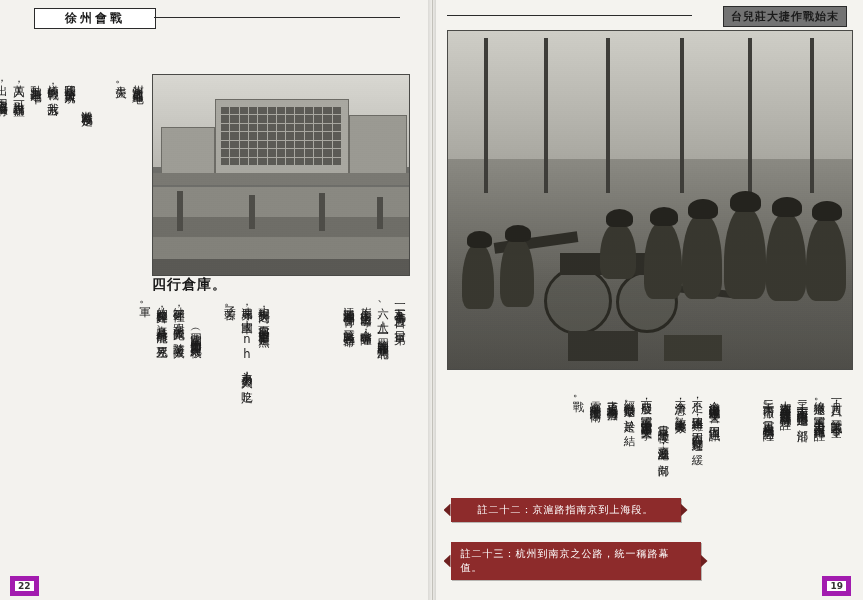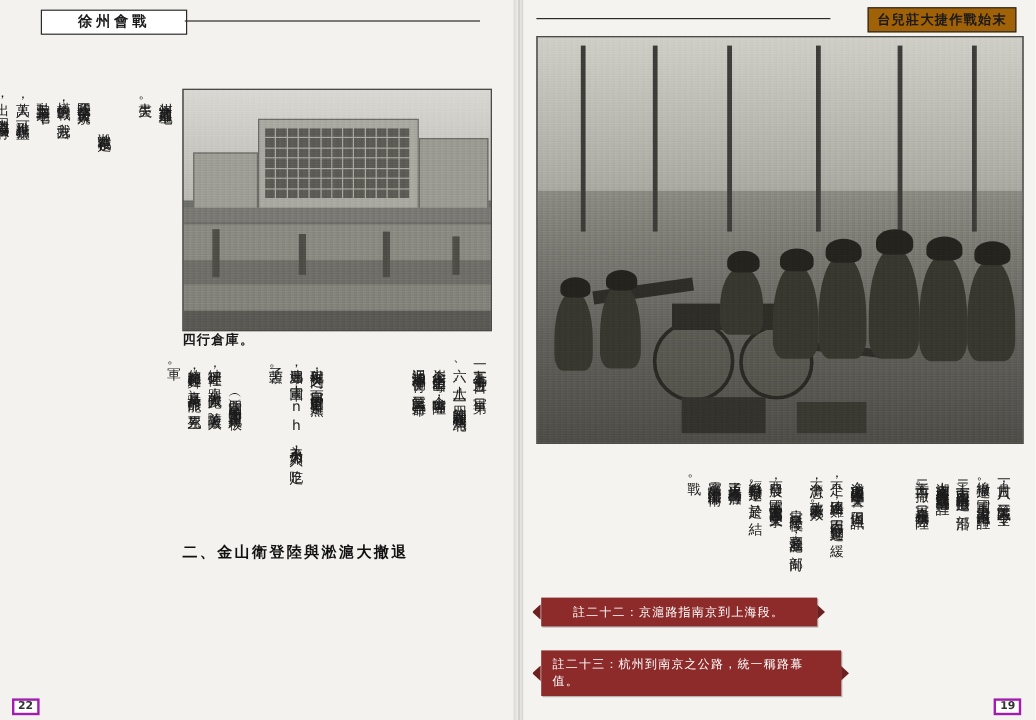--- a/index.html
+++ b/index.html
@@ -75,21 +75,21 @@
     width: 246px;
     height: 1px;
     background: #2b2b2b;
   }
   .hdr-right {
     position: absolute;
     top: 6px;
     right: 16px;
     height: 19px;
     border: 1px solid #2b2b2b;
-    background: #a16207;
+    background: #737373;
     display: flex;
     align-items: center;
     justify-content: center;
     padding: 0 7px;
   }
   .hdr-right span {
     font-size: 11px;
     font-weight: bold;
     letter-spacing: 1px;
     color: #1a1a1a;
@@ -103,21 +103,21 @@
     background: #2b2b2b;
   }
 
   
   .folio {
     position: absolute;
     bottom: 4px;
     font-size: 9px;
     font-weight: bold;
     color: #333;
-    border: 2px solid #a21caf;
+    border: 5px solid #a21caf;
     padding: 0 3px;
     background: #fff;
   }
   .folio-left { left: 10px; }
   .folio-right { right: 12px; }
 
   
   .vtext {
     writing-mode: vertical-rl;
     text-orientation: upright;
@@ -168,21 +168,21 @@
     width: 256px;
     height: 200px;
     background: #6e6e6a;
     overflow: hidden;
     border: 1px solid #4a4a47;
   }
   .photo-cap-left {
     position: absolute;
     top: 276px;
     left: 152px;
-    font-size: 11px;
+    font-size: 14px;
     letter-spacing: 1px;
     color: #1a1a1a;
     font-weight: bold;
   }
 
   
   .sky {
     position: absolute;
     left: 0; top: 0; width: 100%; height: 46%;
     background: linear-gradient(to bottom, #d9d8d2, #b9b8b2);
@@ -474,21 +474,20 @@
 
 　　（三）國軍的陣地，多在日軍艦</div>
     <div class="vtext col-l2">砲射程之內，而日軍的空軍更是無
 遠弗屆，國軍ính為火力不如人，吃足
 了苦頭。
 
 　　（四）國軍的兵力運用太死板，
 缺乏彈性，跟著敵人跑，隨著敵人
 的魔棒起舞，真是跨前無能、累死三
 軍。</div>
-    <div class="subhead">二、金山衛登陸與淞滬大撤退</div>
     <div class="vtext col-l3">一九三七年十一月五日，日軍第
 六、十八、一一四等師團在杭州灣北
 岸金山衛之金山等、金山嘴登陸，
 迂迴淞滬守軍側背。第三戰區雖命</div>
 
     <div class="folio folio-left">22</div>
   </div>
 
   <div class="page page-right">
 

